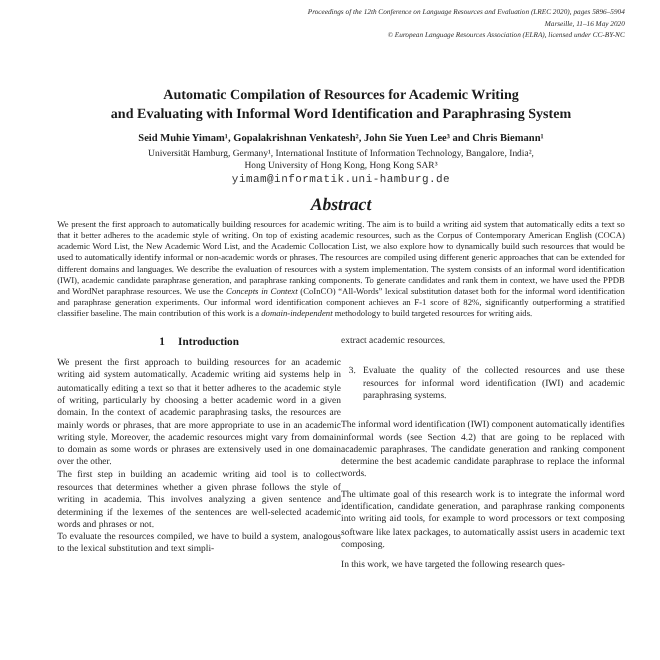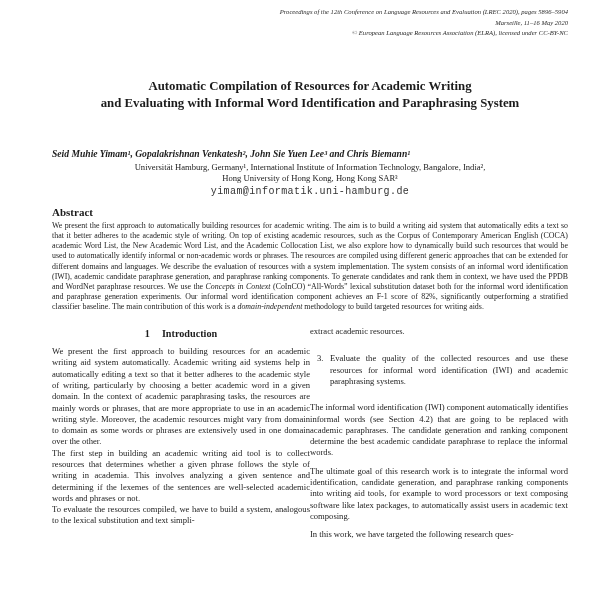--- a/index.html
+++ b/index.html
@@ -20,45 +20,46 @@
 
   .paper-title {
     text-align: center;
     font-weight: bold;
     font-size: 12.8px;
     line-height: 17px;
     margin: 39px 0 0 0;
   }
 
   .author-names {
+    text-align: center;
     font-weight: bold;
     font-size: 9.6px;
-    margin-top: 36px;
-    font-style: italic;
+    margin-top: 8px;
   }
   .affil {
     text-align: center;
     font-size: 8.6px;
     line-height: 11.2px;
   }
   .affil-block { margin-top: 3px; }
   .email {
     text-align: center;
     font-family: "Liberation Mono", monospace;
     font-size: 10px;
     letter-spacing: 0.4px;
     margin-top: 2px;
     color: #333;
   }
 
   .abs-heading {
-    text-align: left;
+    text-align: center;
     font-weight: bold;
-    font-size: 11px;
+    font-size: 16px;
     margin-top: 9px;
+    font-style: italic;
   }
   .abs-text {
     font-size: 7.9px;
     line-height: 10.1px;
     text-align: justify;
     margin: 3px 0 0 0;
   }
   .abs-text .i, .kw .i { font-style: italic; }
   .abs-text .b, .kw .b { font-weight: bold; }
 

